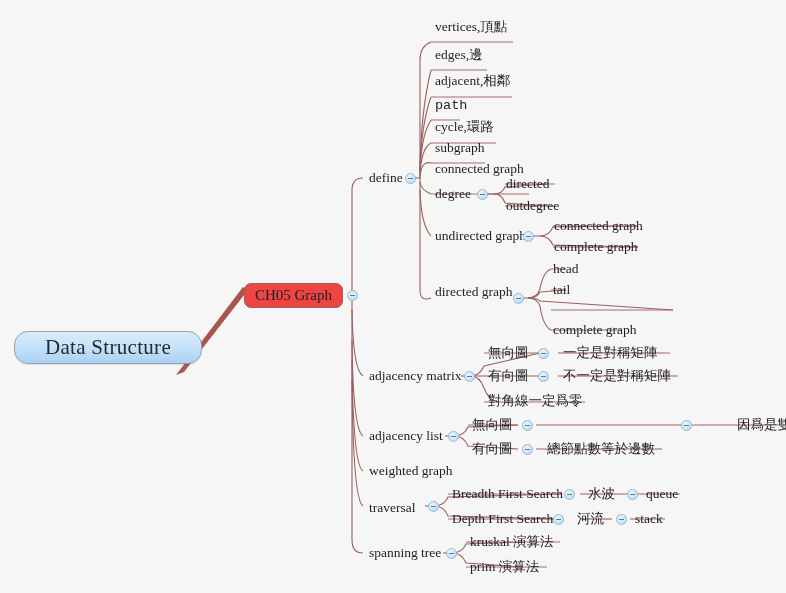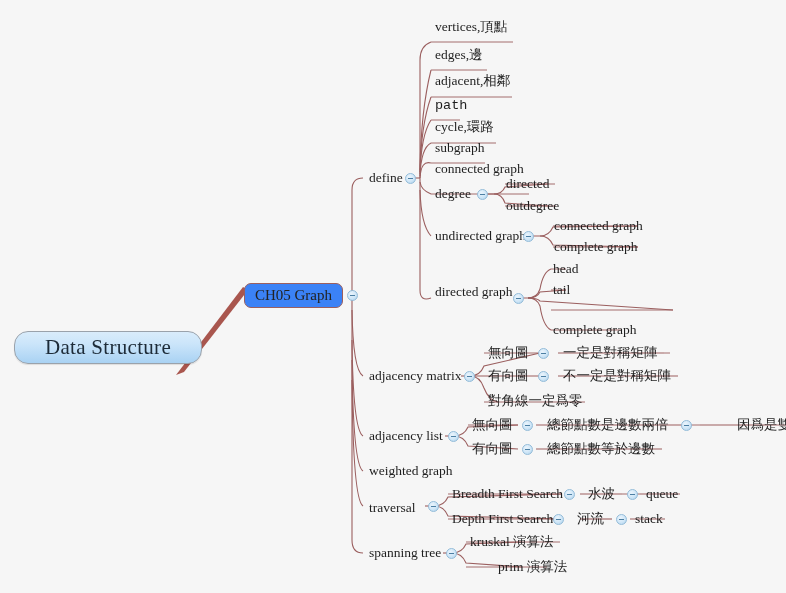--- a/index.html
+++ b/index.html
@@ -36,21 +36,21 @@
     font-size: 21px;
     letter-spacing: 0.3px;
     box-shadow: 0 1px 1px rgba(0,0,0,0.10);
   }
   
   .box-node {
     position: absolute;
     box-sizing: border-box;
     border: 1px solid #9b5f5f;
     border-radius: 7px;
-    background: #3b82f6;
+    background: #ef4444;
     display: flex;
     align-items: center;
     justify-content: center;
     color: #222222;
     font-size: 15px;
   }
   
   .txt-node {
     position: absolute;
     white-space: nowrap;
@@ -286,23 +286,20 @@
 
   <div class="txt-node" style="left:367px; top:428px;">
     <span>adjacency list</span>
   </div>
   <div class="toggle" style="left:448px; top:431px;"></div>
 
   <div class="txt-node cjk" style="left:470px; top:417px;">
     <span>無向圖</span>
   </div>
   <div class="toggle" style="left:522px; top:420px;"></div>
-  <div class="txt-node cjk" style="left:545px; top:417px;">
-    <span>總節點數是邊數兩倍</span>
-  </div>
   <div class="toggle" style="left:681px; top:420px;"></div>
   <div class="txt-node cjk" style="left:735px; top:417px;">
     <span>因爲是雙向</span>
   </div>
 
   <div class="txt-node cjk" style="left:470px; top:441px;">
     <span>有向圖</span>
   </div>
   <div class="toggle" style="left:522px; top:444px;"></div>
   <div class="txt-node cjk" style="left:545px; top:441px;">
@@ -342,17 +339,17 @@
     <span>stack</span>
   </div>
 
   <div class="txt-node" style="left:367px; top:545px;">
     <span>spanning tree</span>
   </div>
   <div class="toggle" style="left:446px; top:548px;"></div>
   <div class="txt-node cjk" style="left:468px; top:534px;">
     <span>kruskal 演算法</span>
   </div>
-  <div class="txt-node cjk" style="left:468px; top:559px;margin-left:28px;">
+  <div class="txt-node cjk" style="left:468px; top:559px;">
     <span>prim 演算法</span>
   </div>
 
 </div>
 
 </body></html>

